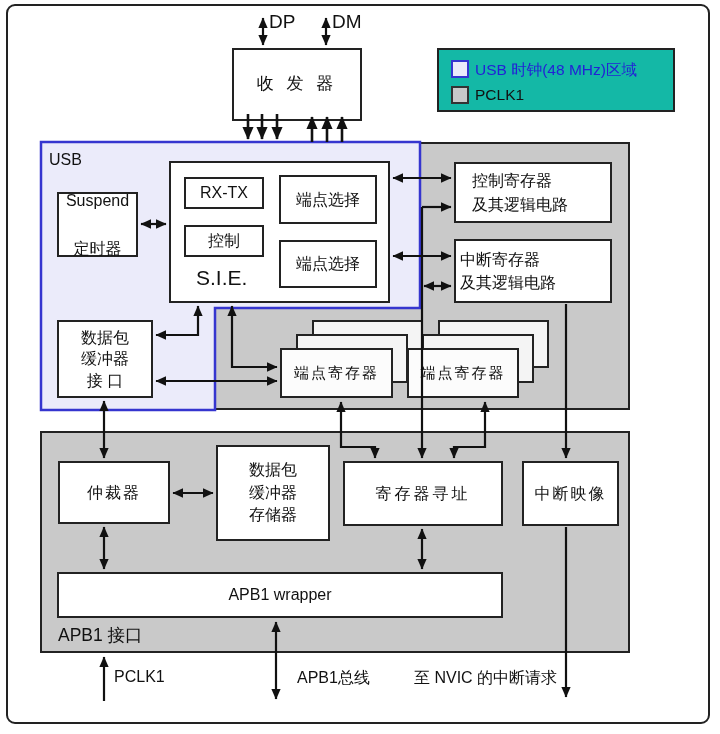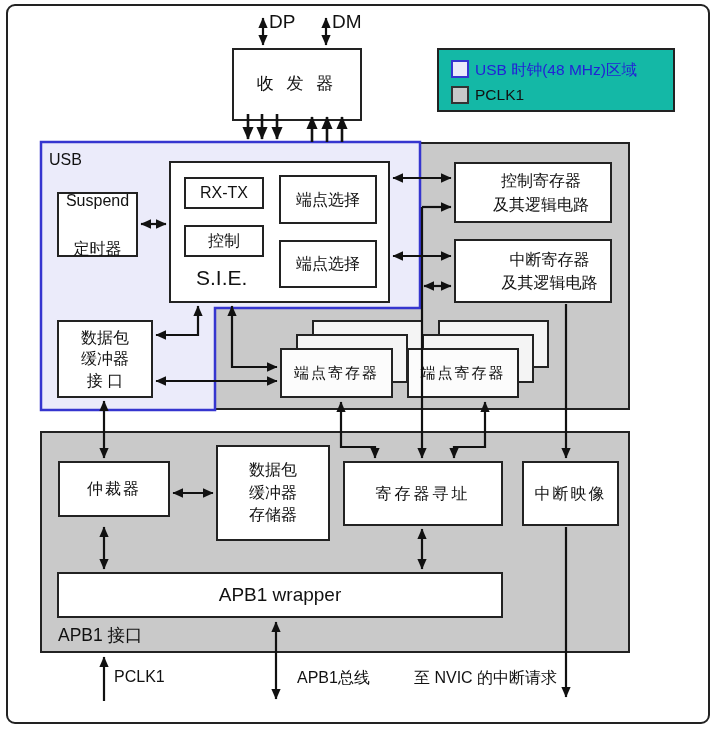--- a/index.html
+++ b/index.html
@@ -15,21 +15,21 @@
   .stackfront{background:#fcfcfc;border:2px solid #222;display:flex;align-items:center;
        justify-content:center;font-size:15px;letter-spacing:2px;}
   .lbl{position:absolute;white-space:nowrap;}
   svg.wires{position:absolute;left:0;top:0;width:720px;height:734px;pointer-events:none;}
   .legend-box{background:#14b8a6;border:2px solid #222;}
   .swatch{position:absolute;width:18px;height:18px;box-sizing:border-box;}
   .swatch-usb{border:2px solid #3535cf;background:#ebebfa;}
   .swatch-gray{border:2px solid #333;background:#c9c9c9;}
   .blue-text{color:#2222d6;}
   .multi{display:flex;flex-direction:column;align-items:center;justify-content:center;}
-  .multi-left{align-items:center;}
+  .multi-left{align-items:flex-start;}
 </style>
 </head>
 <body>
 
 <div class="canvas">
 
   <div class="frame abs"></div>
 
   <div class="abs region-gray" style="left:214px;top:142px;width:416px;height:268px;"></div>
 
@@ -79,51 +79,51 @@
   <div class="abs box multi" style="left:57px;top:320px;width:96px;height:78px;line-height:1.35;">
     <span>数据包</span>
     <span>缓冲器</span>
     <span>接 口</span>
   </div>
 
   <div class="abs box multi multi-left" style="left:454px;top:162px;width:158px;height:61px;padding-left:16px;">
     <span>控制寄存器</span>
     <span>及其逻辑电路</span>
   </div>
-  <div class="abs box multi multi-left" style="left:454px;top:239px;width:158px;height:64px;padding-left:33px;">
+  <div class="abs box multi multi-left" style="left:454px;top:239px;width:158px;height:64px;padding-left:4px;">
     <span>中断寄存器</span>
     <span>及其逻辑电路</span>
   </div>
 
   <div class="abs stackbox" style="left:312px;top:320px;width:111px;height:48px;"></div>
   <div class="abs stackbox" style="left:296px;top:334px;width:112px;height:49px;"></div>
   <div class="abs stackbox" style="left:438px;top:320px;width:111px;height:48px;"></div>
   <div class="abs stackbox" style="left:422px;top:334px;width:112px;height:49px;"></div>
   <div class="abs stackfront" style="left:280px;top:348px;width:113px;height:50px;">
     <span>端点寄存器</span>
   </div>
   <div class="abs stackfront" style="left:407px;top:348px;width:112px;height:50px;">
     <span>端点寄存器</span>
   </div>
 
-  <div class="abs box" style="left:58px;top:461px;width:112px;height:56px;letter-spacing:2px;">
+  <div class="abs box" style="left:58px;top:461px;width:112px;height:63px;letter-spacing:2px;">
     <span>仲裁器</span>
   </div>
   <div class="abs box multi" style="left:216px;top:445px;width:114px;height:96px;line-height:1.4;">
     <span>数据包</span>
     <span>缓冲器</span>
     <span>存储器</span>
   </div>
   <div class="abs box" style="left:343px;top:461px;width:160px;height:65px;letter-spacing:3px;">
     <span>寄存器寻址</span>
   </div>
   <div class="abs box" style="left:522px;top:461px;width:97px;height:65px;letter-spacing:2px;">
     <span>中断映像</span>
   </div>
-  <div class="abs box" style="left:57px;top:572px;width:446px;height:46px;font-size:19px;">
+  <div class="abs box" style="left:57px;top:572px;width:446px;height:46px;font-size:16px;">
     <span>APB1 wrapper</span>
   </div>
 
   <div class="lbl" style="left:114px;top:668px;font-size:16px;">PCLK1</div>
   <div class="lbl" style="left:297px;top:668px;font-size:16px;">APB1总线</div>
   <div class="lbl" style="left:414px;top:668px;font-size:16px;">至 NVIC 的中断请求</div>
 
   <svg class="wires">
     <defs>
       <marker id="ah" viewBox="0 0 10 10" refX="9.5" refY="5" markerWidth="5" markerHeight="5" orient="auto-start-reverse">

